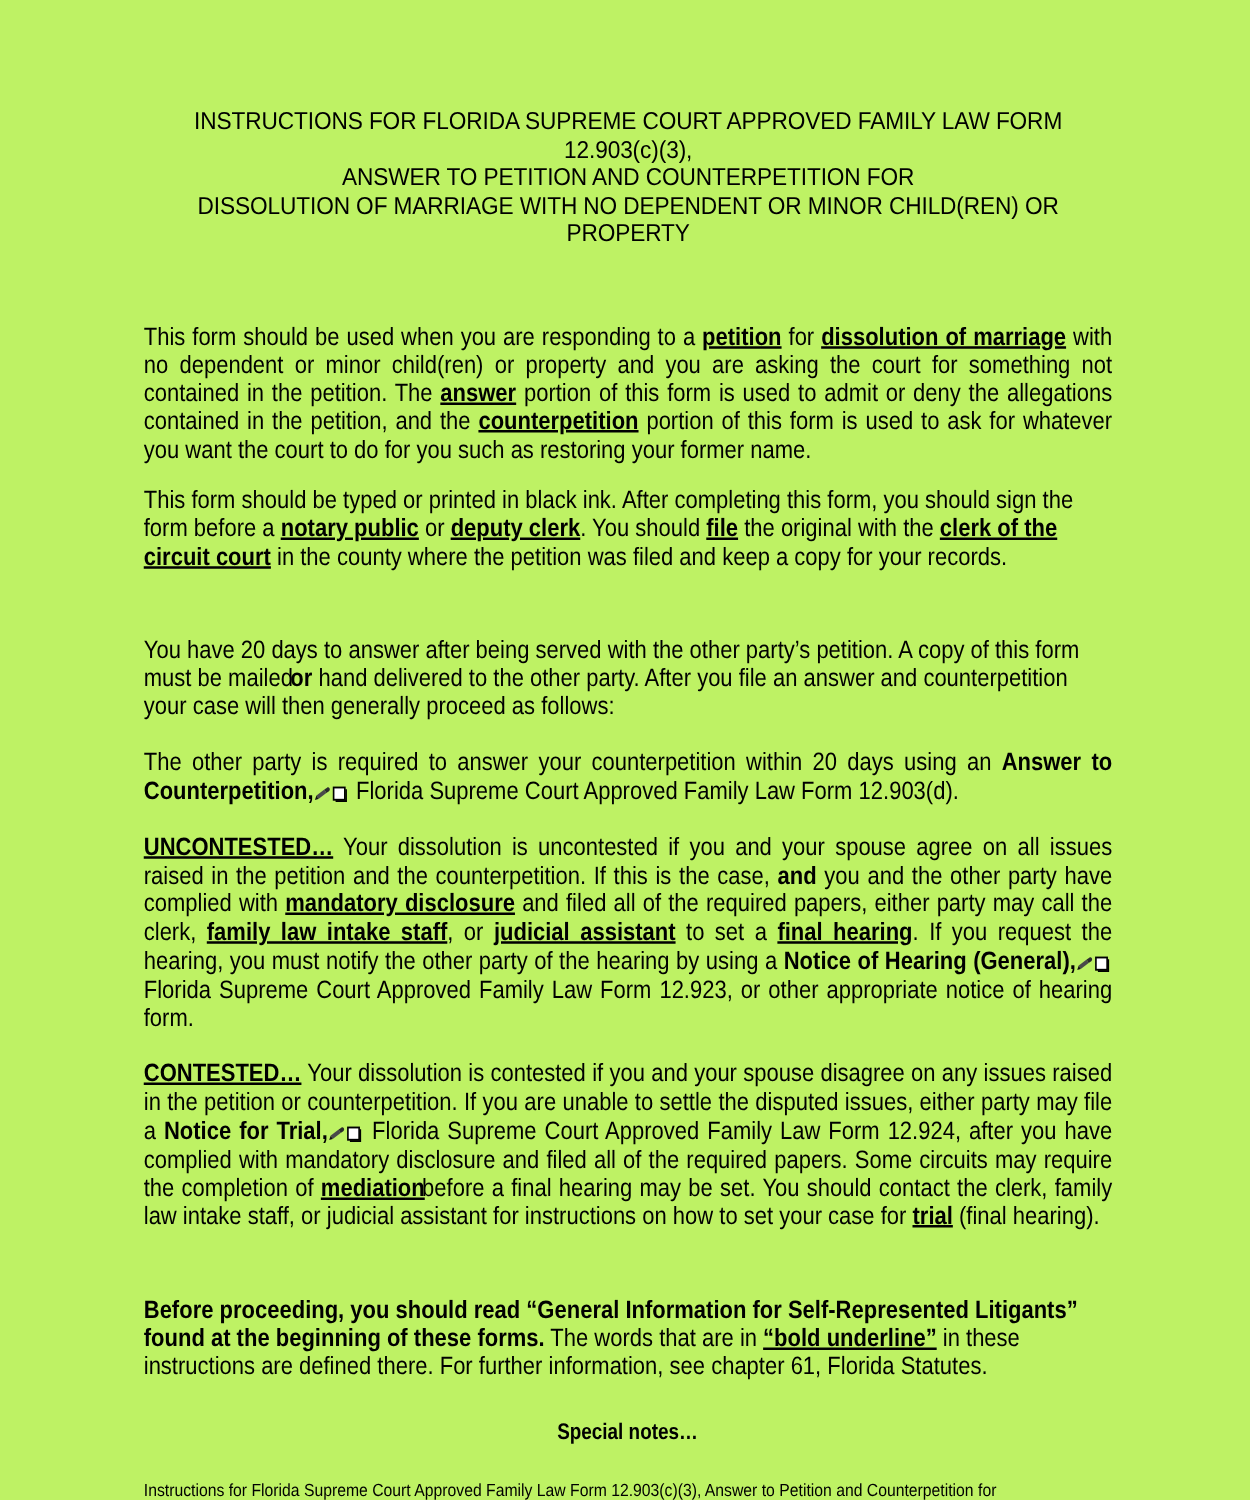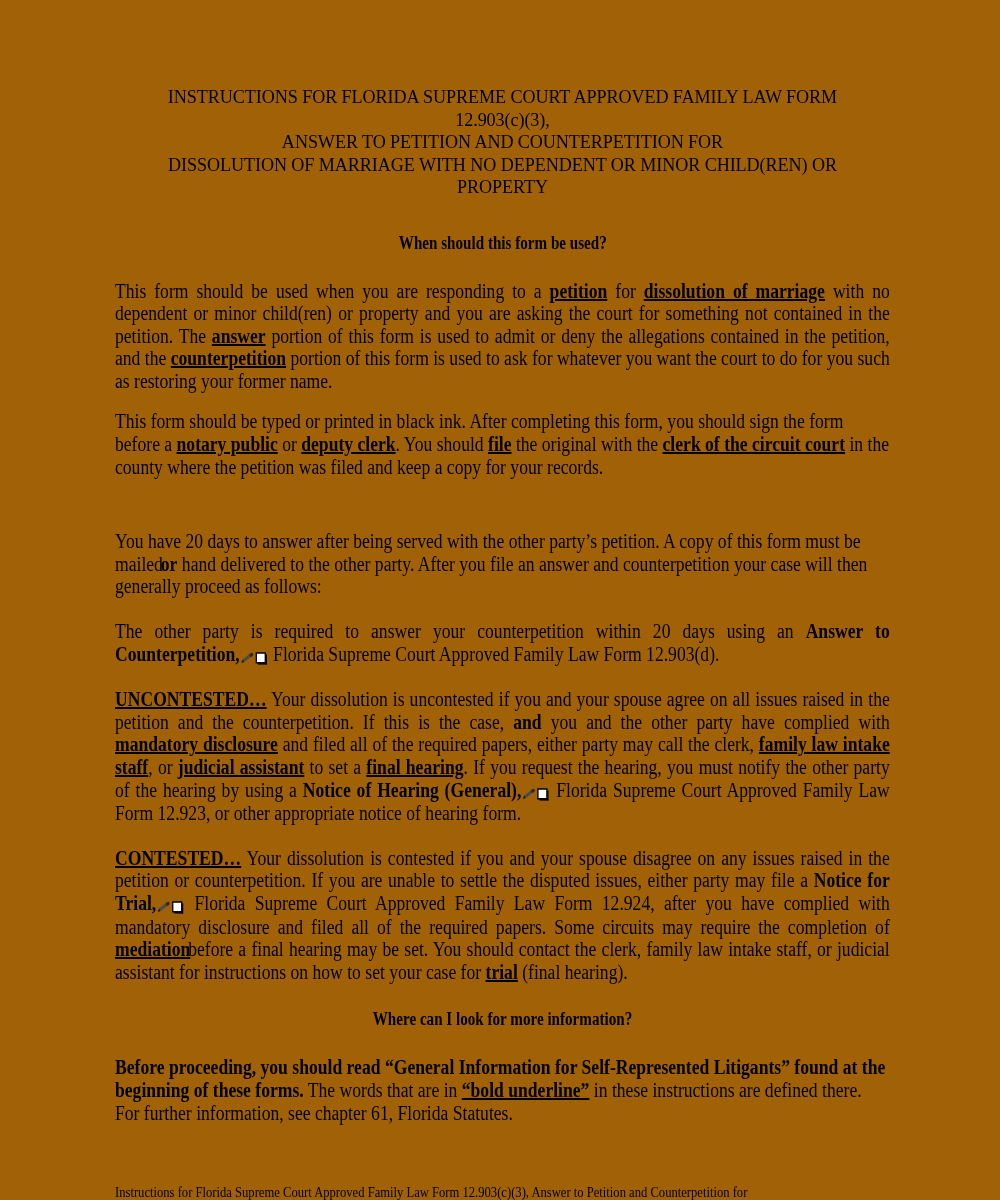--- a/index.html
+++ b/index.html
@@ -7,23 +7,23 @@
     margin: 0;
     padding: 0;
     background: #ffffff;
   }
 
   .page {
     position: relative;
     width: 1000px;
     height: 1200px;
     margin: 0 auto;
-    background: #a16207;
+    background: #bef264;
     overflow: hidden;
-    font-family: Liberation Serif, serif;
+    font-family: Liberation Sans, sans-serif;
     color: #000000;
   }
 
   
   .content {
     position: absolute;
     left: 115px;
     top: 86px;
     width: 775px;
   }
@@ -115,23 +115,20 @@
     <div class="title-block">
       <span class="title-line">INSTRUCTIONS FOR FLORIDA SUPREME COURT APPROVED FAMILY LAW FORM</span>
       <span class="title-line">12.903(c)(3),</span>
       <span class="title-line">ANSWER TO PETITION AND COUNTERPETITION FOR</span>
       <span class="title-line">DISSOLUTION OF MARRIAGE WITH NO DEPENDENT OR MINOR CHILD(REN) OR</span>
       <span class="title-line">PROPERTY</span>
     </div>
 
     <div class="sp-34"></div>
 
-    <h2 class="section-heading">
-      <span class="sq">When should this form be used?</span>
-    </h2>
 
     <div class="sp-26"></div>
 
     <p class="body">
       <span class="sq">
         <span>This form should be used when you are responding to a </span><span class="bu">petition</span><span> for </span><span class="bu">dissolution of marriage</span><span> with no dependent or minor child(ren) or property and you are asking the court for something not contained in the petition.  The </span><span class="bu">answer</span><span> portion of this form is used to admit or deny the allegations contained in the petition, and the </span><span class="bu">counterpetition</span><span> portion of this form is used to ask for whatever you want the court to do for you such as restoring your former name.</span>
       </span>
     </p>
 
     <div class="sp-18"></div>
@@ -205,34 +202,34 @@
                 <rect x="17.6" y="3.0" width="10.2" height="9.8" fill="#ffffff" stroke="#000000" stroke-width="1.5"></rect>
                 <rect x="19.4" y="13.1" width="10.0" height="1.5" fill="#000000"></rect>
                 <rect x="28.2" y="4.4" width="1.5" height="10.2" fill="#000000"></rect>
               </g>
             </svg></span><span> Florida Supreme Court Approved Family Law Form 12.924, after you have complied with mandatory disclosure and filed all of the required papers.  Some circuits may require the completion of </span><span class="bu">mediation</span><span class="tight">before a final hearing may be set.  You should contact the clerk, family law intake staff, or judicial assistant for instructions on how to set your case for </span><span class="bu">trial</span><span> (final hearing).</span>
       </span>
     </p>
 
     <div class="sp-26"></div>
 
+
+    <div class="sp-26"></div>
+
+    <p class="body nojust">
+      <span class="sq">
+        <b>Before proceeding, you should read “General Information for Self-Represented Litigants” found at the beginning of these forms.</b><span>  The words that are in </span><span class="bu">“bold underline”</span><span> in these instructions are defined there.  For further information, see chapter 61, Florida Statutes.</span>
+      </span>
+    </p>
+
+    <div class="sp-30"></div>
+
     <h2 class="section-heading">
-      <span class="sq">Where can I look for more information?</span>
+      <span class="sq">Special notes…</span>
     </h2>
-
-    <div class="sp-26"></div>
-
-    <p class="body nojust">
-      <span class="sq">
-        <b>Before proceeding, you should read “General Information for Self-Represented Litigants” found at the beginning of these forms.</b><span>  The words that are in </span><span class="bu">“bold underline”</span><span> in these instructions are defined there.  For further information, see chapter 61, Florida Statutes.</span>
-      </span>
-    </p>
-
-    <div class="sp-30"></div>
-
 
   </div>
 
   <div class="footer">
     <span class="sq">Instructions for Florida Supreme Court Approved Family Law Form 12.903(c)(3), Answer to Petition and Counterpetition for</span>
   </div>
 
 </div>
 
 </body></html>

